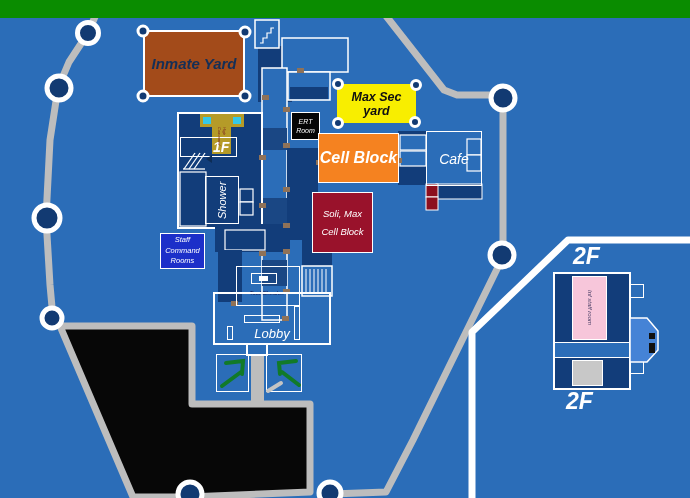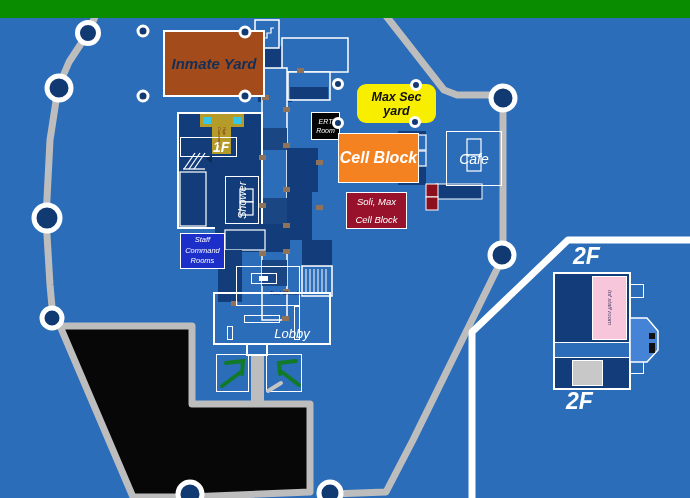--- a/index.html
+++ b/index.html
@@ -14,21 +14,21 @@
   }
   html,body{margin:0;padding:0;background:#333;}
   .screen{position:relative;width:690px;height:498px;overflow:hidden;
     background:var(--c-bg);font-family:"Liberation Sans",sans-serif;}
   .screen *{box-sizing:border-box;}
   #base-svg{position:absolute;left:0;top:0;z-index:1;}
   #topbar{position:absolute;left:0;top:0;width:690px;height:18px;
     background:var(--c-topbar-green);z-index:2;}
   .room{position:absolute;z-index:3;}
   .lbl{display:flex;align-items:center;justify-content:center;text-align:center;
-    font-style:italic;color:#fff;margin-left:20px;}
+    font-style:italic;color:#fff;}
   .tower-dot{position:absolute;z-index:4;border-radius:50%;
     background:var(--c-tower-navy);border:3px solid #fff;
     transform:translate(-50%,-50%);}
   .abslbl{position:absolute;z-index:6;font-style:italic;color:#fff;}
   .vert{writing-mode:vertical-rl;}
   .vert-up{writing-mode:vertical-rl;transform:rotate(180deg);}
   #overlay-svg{position:absolute;left:0;top:0;z-index:5;pointer-events:none;}
 </style>
 </head>
 <body>
@@ -138,39 +138,39 @@
   </svg>
 
   <div id="topbar"></div>
 
   <div class="room lbl" style="left:143px;top:30px;width:102px;height:67px;background:var(--c-inmate-yard-brown);
               border:2px solid #fff;font-size:15px;font-weight:600;color:var(--c-text-dark-navy);">
     <span>Inmate Yard</span>
   </div>
 
   <div class="room lbl" style="left:337px;top:84px;width:79px;height:39px;background:var(--c-max-sec-yellow);
-              font-size:12.5px;font-weight:600;color:#101010;border-radius:9px;">
+              font-size:12.5px;font-weight:600;color:#101010;">
     <span>Max Sec yard</span>
   </div>
 
   <div class="room lbl" style="left:291px;top:112px;width:29px;height:28px;background:#050505;
               border:1.5px solid #fff;font-size:7px;line-height:1.3;">
     <span style="width:22px;">ERT Room</span>
   </div>
 
   <div class="room lbl" style="left:318px;top:133px;width:81px;height:50px;background:var(--c-cell-block-orange);
               border:1.5px solid #fff;font-size:16px;font-weight:600;">
     <span>Cell Block</span>
   </div>
 
   <div class="room lbl" style="left:426px;top:131px;width:56px;height:55px;border:1.5px solid #fff;font-size:14px;">
     <span>Cafe</span>
   </div>
 
-  <div class="room lbl" style="left:326px;top:192px;width:61px;height:37px;background:var(--c-soli-red);
+  <div class="room lbl" style="left:312px;top:192px;width:61px;height:61px;background:var(--c-soli-red);
               border:1.5px solid #fff;font-size:9.5px;line-height:1.8;">
     <span style="width:50px;">Soli, Max Cell Block</span>
   </div>
 
   <div class="room" style="left:180px;top:137px;width:57px;height:20px;border:1.5px solid #fff;
               display:flex;align-items:center;">
     <span style="font-style:italic;font-weight:700;font-size:14px;color:#fff;padding-left:32px;">1F</span>
   </div>
 
   <div class="room lbl vert-up" style="left:205px;top:176px;width:34px;height:48px;border:1.5px solid #fff;font-size:11px;">

